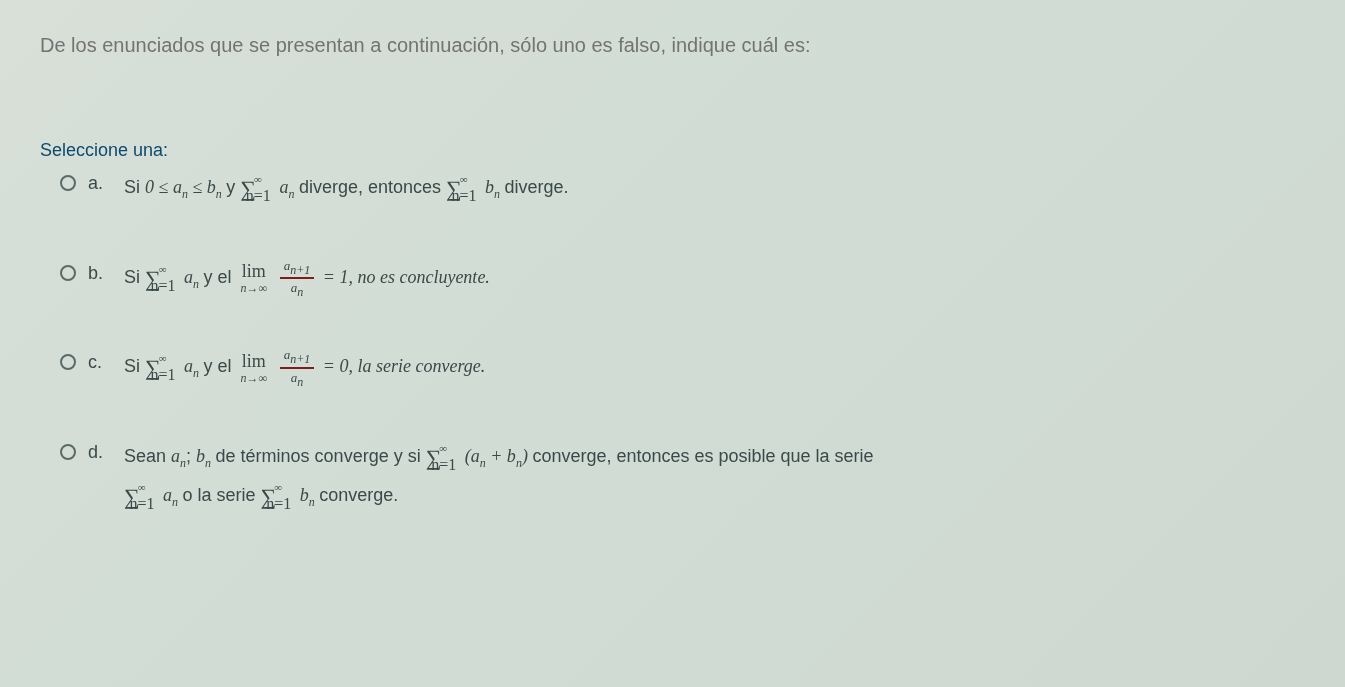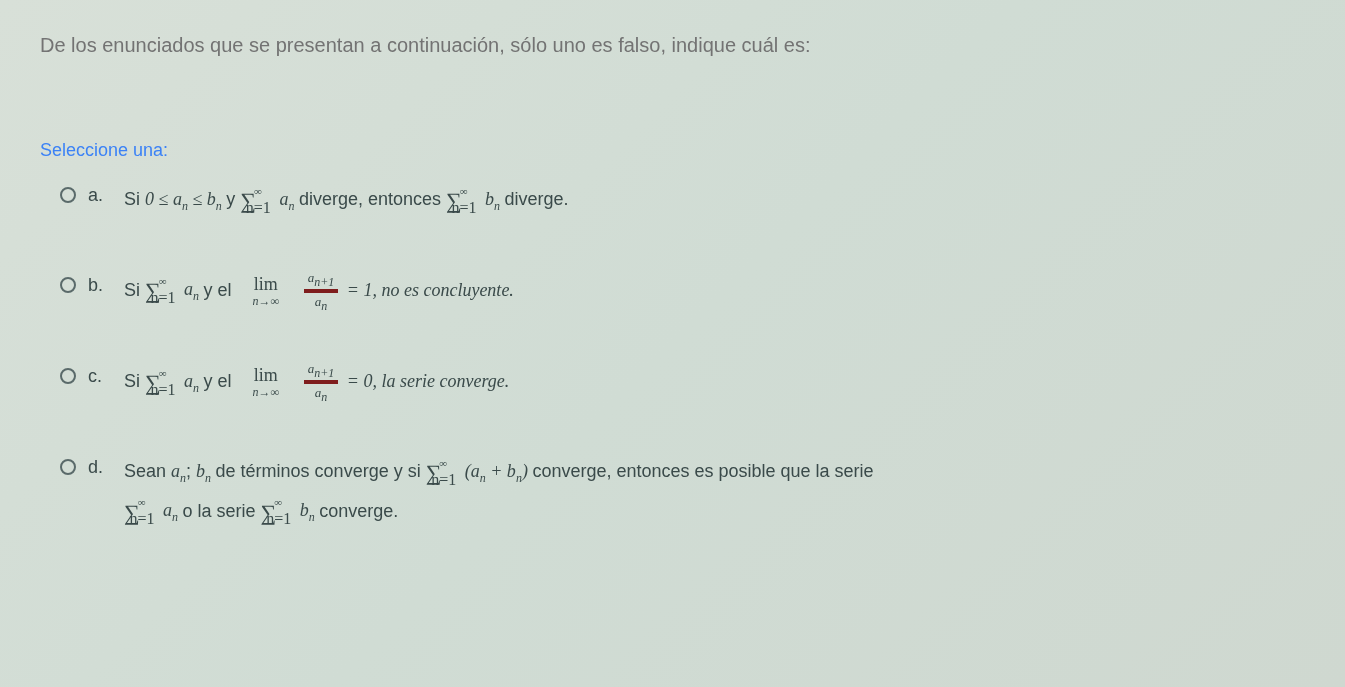--- a/index.html
+++ b/index.html
@@ -17,22 +17,22 @@
     }
     .question-text {
       font-size: 20px;
       font-weight: 400;
       color: #737373;
       margin-bottom: 80px;
       line-height: 1.5;
     }
     .select-label {
       font-size: 18px;
-      color: #3b82f6;
-      margin-bottom: 20px;
+      color: #0c4a6e;
+      margin-bottom: 8px;
     }
     .options {
       padding-left: 20px;
     }
     .option {
       display: flex;
       align-items: flex-start;
       margin-bottom: 50px;
     }
     .option:last-child {
@@ -90,42 +90,42 @@
     .sub {
       font-size: 12px;
       vertical-align: sub;
       font-style: italic;
     }
     .limit {
       display: inline-block;
       text-align: center;
       vertical-align: middle;
       line-height: 1;
-      margin: 0 16px;
+      margin: 0 4px;
     }
     .limit-top {
       display: block;
       font-size: 18px;
     }
     .limit-bottom {
       display: block;
       font-size: 12px;
       margin-top: 2px;
     }
     .frac {
       display: inline-block;
       text-align: center;
       vertical-align: middle;
       line-height: 1;
       margin: 0 4px;
     }
     .frac-top {
       display: block;
       font-size: 13px;
-      border-bottom: 4px solid #7f1d1d;
+      border-bottom: 2px solid #7f1d1d;
       padding: 0 4px 2px 4px;
     }
     .frac-bottom {
       display: block;
       font-size: 13px;
       padding: 2px 4px 0 4px;
     }
     .roman {
       font-style: normal;
       font-family: Arial, sans-serif;

